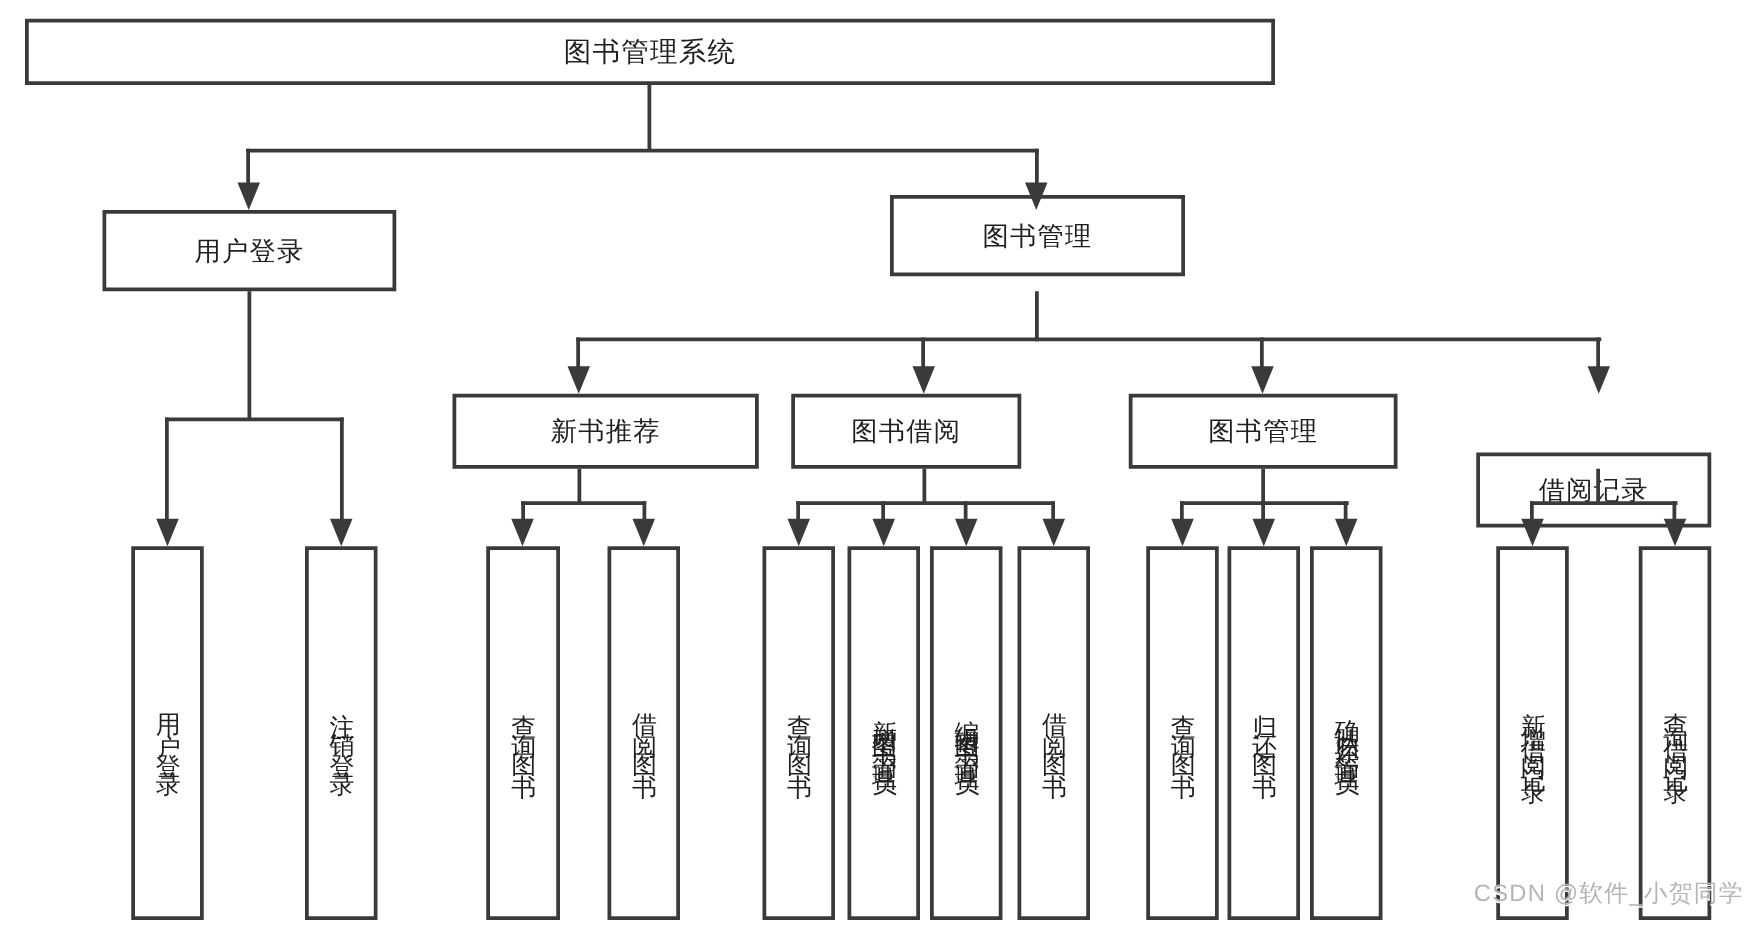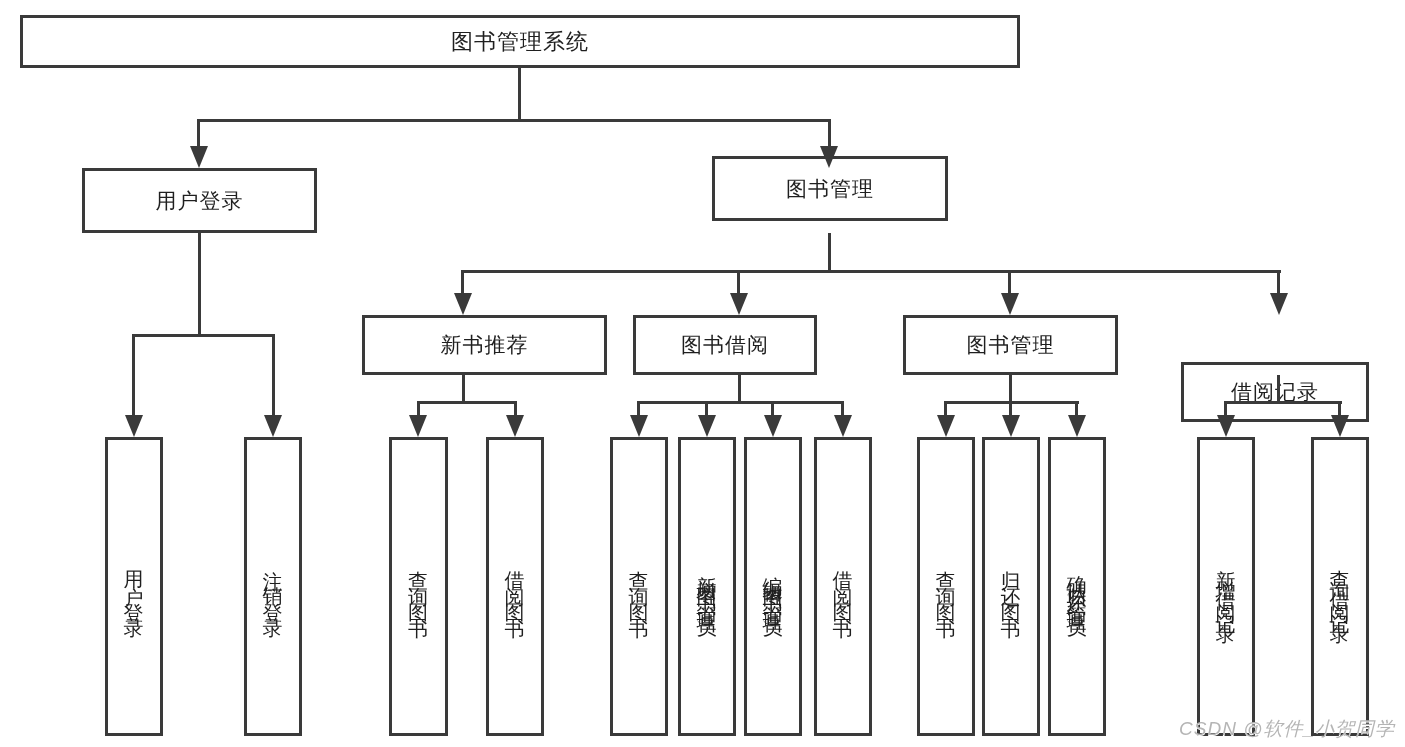--- a/index.html
+++ b/index.html
@@ -31,25 +31,24 @@
   .hline,.vline{position:absolute;background:var(--line);}
   .hline{height:3px;}
   .vline{width:3px;}
   .arrow{
     position:absolute;width:0;height:0;
     border-left:9px solid transparent;
     border-right:9px solid transparent;
     border-top:22px solid var(--line);
   }
   .watermark{
-    position:absolute;right:10px;bottom:5px;
+    position:absolute;right:10px;bottom:19px;
     font-size:19px;color:var(--wm);letter-spacing:1px;
     text-shadow:0 1px 0 #ffffff;
     white-space:nowrap;
-    font-style:italic;
   }
 </style>
 </head>
 <body>
 
 <div class="canvas">
 
   <div class="node" style="left:20px;top:15px;width:1000px;height:53px;font-size:22px;">图书管理系统</div>
 
   <div class="node" style="left:82px;top:168px;width:235px;height:65px;">用户登录</div>

